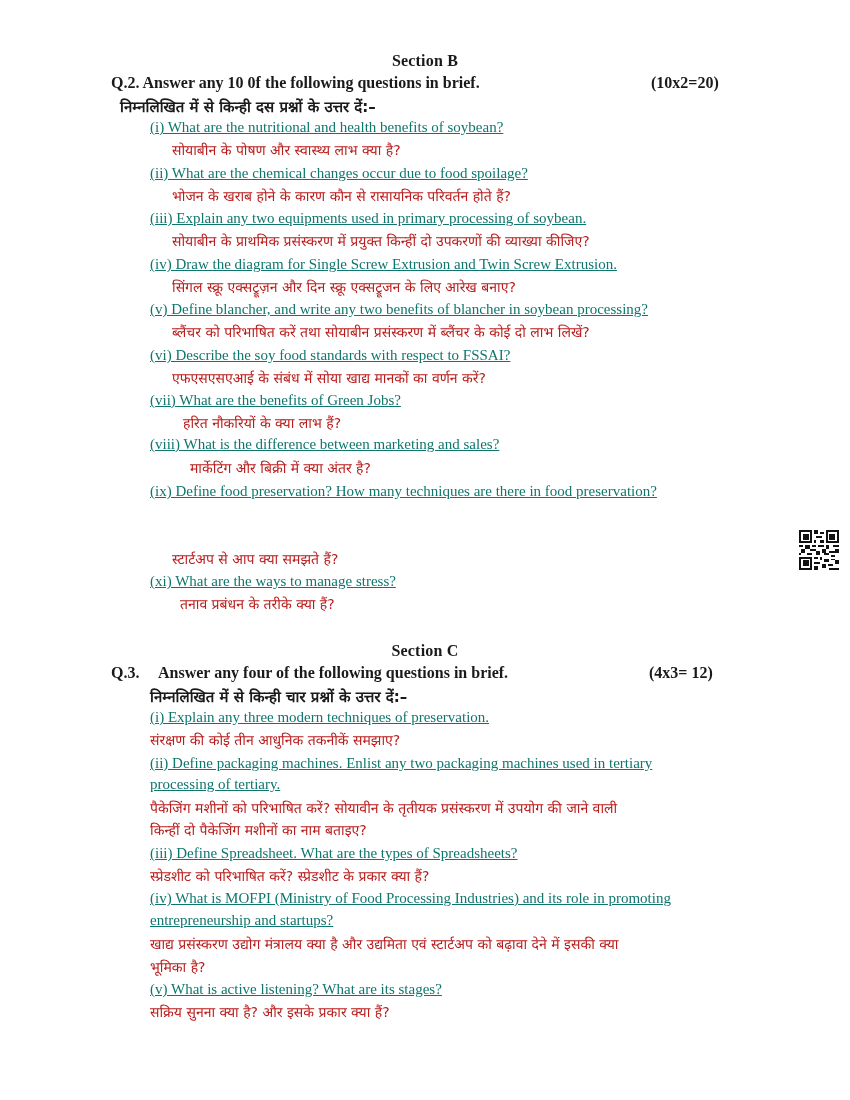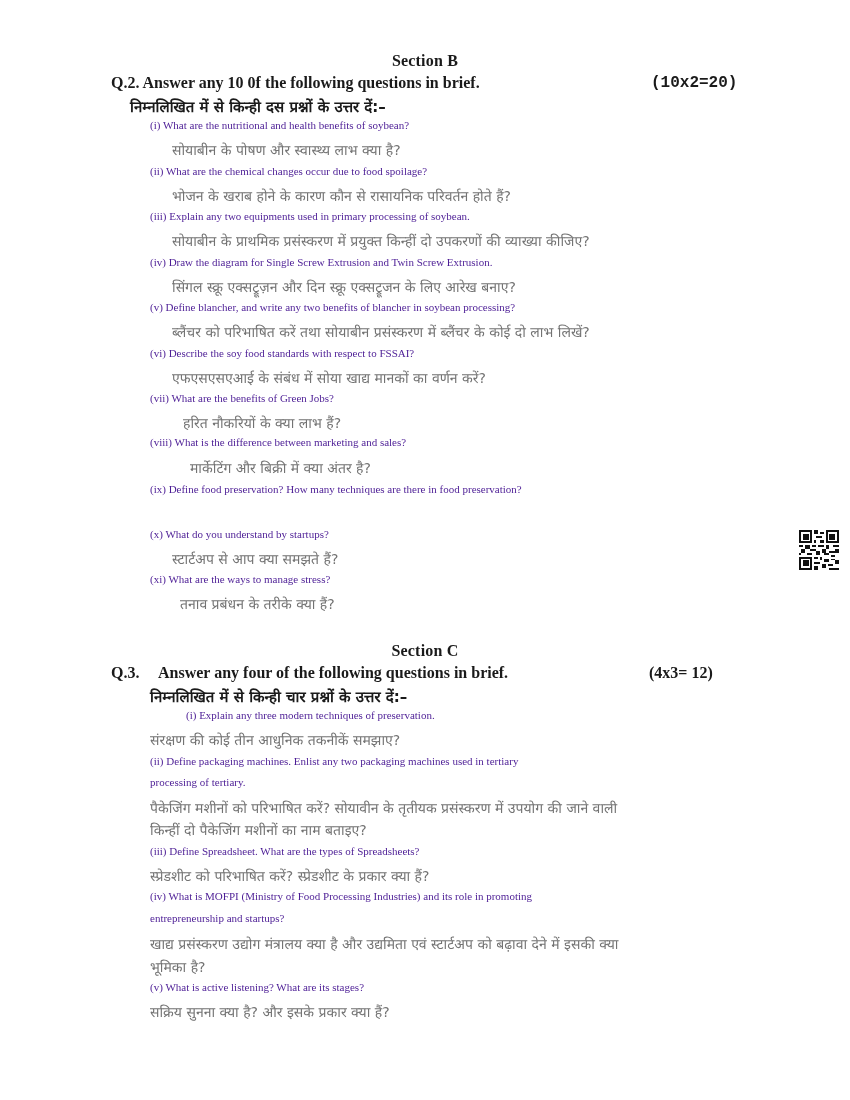--- a/index.html
+++ b/index.html
@@ -17,39 +17,39 @@
     position: absolute; font-weight: bold; font-size: 16px; white-space: nowrap; margin-left: 8px;
   }
   .marks {
     position: absolute; font-weight: bold; font-size: 16px; white-space: nowrap;
   }
   .hindi-head {
     position: absolute; font-weight: bold; font-size: 15px; white-space: nowrap;
     font-family: "DejaVu Sans", sans-serif;
   }
   .en {
-    position: absolute; font-size: 11px; white-space: nowrap; color: #4c1d95;
+    position: absolute; font-size: 15px; white-space: nowrap; color: #0f766e; text-decoration: underline;
   }
   .hi {
-    position: absolute; font-size: 14px; white-space: nowrap; color: #737373;
+    position: absolute; font-size: 14px; white-space: nowrap; color: #b91c1c;
     font-family: "DejaVu Sans", sans-serif;
   }
   .qr {
     position: absolute; left: 799px; top: 530px; width: 40px; height: 40px;
   }
 </style>
 </head>
 <body>
 
 <div class="page">
 
   <div class="section-title" style="top:52px;">Section B</div>
   <div class="qhead" style="left:103px; top:74px;">Q.2. Answer any 10 0f the following questions in brief.</div>
-  <div class="marks" style="left:651px; top:74px;font-family:Liberation Mono, monospace;">(10x2=20)</div>
-  <div class="hindi-head" style="left:130px; top:96px;">निम्नलिखित में से किन्ही दस प्रश्नों के उत्तर दें:–</div>
+  <div class="marks" style="left:651px; top:74px;">(10x2=20)</div>
+  <div class="hindi-head" style="left:120px; top:96px;">निम्नलिखित में से किन्ही दस प्रश्नों के उत्तर दें:–</div>
 
   <div class="en" style="left:150px; top:119px;">(i) What are the nutritional and health benefits of soybean?</div>
   <div class="hi" style="left:172px; top:140px;">सोयाबीन के पोषण और स्वास्थ्य लाभ क्या है?</div>
 
   <div class="en" style="left:150px; top:165px;">(ii) What are the chemical changes occur due to food spoilage?</div>
   <div class="hi" style="left:172px; top:186px;">भोजन के खराब होने के कारण कौन से रासायनिक परिवर्तन होते हैं?</div>
 
   <div class="en" style="left:150px; top:210px;">(iii) Explain any two equipments used in primary processing of soybean.</div>
   <div class="hi" style="left:172px; top:231px;">सोयाबीन के प्राथमिक प्रसंस्करण में प्रयुक्त किन्हीं दो उपकरणों की व्याख्या कीजिए?</div>
 
@@ -63,21 +63,20 @@
   <div class="hi" style="left:172px; top:368px;">एफएसएसएआई के संबंध में सोया खाद्य मानकों का वर्णन करें?</div>
 
   <div class="en" style="left:150px; top:392px;">(vii) What are the benefits of Green Jobs?</div>
   <div class="hi" style="left:183px; top:413px;">हरित नौकरियों के क्या लाभ हैं?</div>
 
   <div class="en" style="left:150px; top:436px;">(viii) What is the difference between marketing and sales?</div>
   <div class="hi" style="left:190px; top:458px;">मार्केटिंग और बिक्री में क्या अंतर है?</div>
 
   <div class="en" style="left:150px; top:483px;">(ix) Define food preservation? How many techniques are there in food preservation?</div>
 
-  <div class="en" style="left:150px; top:528px;">(x) What do you understand by startups?</div>
   <div class="hi" style="left:172px; top:549px;">स्टार्टअप से आप क्या समझते हैं?</div>
 
   <div class="en" style="left:150px; top:573px;">(xi) What are the ways to manage stress?</div>
   <div class="hi" style="left:180px; top:594px;">तनाव प्रबंधन के तरीके क्या हैं?</div>
 
   <svg class="qr" viewBox="0 0 21 21" shape-rendering="crispEdges">
     <rect x="0" y="0" width="21" height="21" fill="#fff"></rect>
     <g fill="#111">
       <rect x="0" y="0" width="7" height="1"></rect>
         <rect x="0" y="6" width="7" height="1"></rect>
@@ -127,21 +126,21 @@
         <rect x="16" y="20" width="5" height="1"></rect>
     </g>
   </svg>
 
   <div class="section-title" style="top:642px;">Section C</div>
   <div class="qhead" style="left:103px; top:664px;">Q.3.</div>
   <div class="qhead" style="left:150px; top:664px;">Answer any four of the following questions in brief.</div>
   <div class="marks" style="left:649px; top:664px;">(4x3= 12)</div>
   <div class="hindi-head" style="left:150px; top:686px;">निम्नलिखित में से किन्ही चार प्रश्नों के उत्तर दें:–</div>
 
-  <div class="en" style="left:150px; top:709px;margin-left:36px;">(i) Explain any three modern techniques of preservation.</div>
+  <div class="en" style="left:150px; top:709px;">(i) Explain any three modern techniques of preservation.</div>
   <div class="hi" style="left:150px; top:730px;">संरक्षण की कोई तीन आधुनिक तकनीकें समझाए?</div>
   <div class="en" style="left:150px; top:755px;">(ii) Define packaging machines. Enlist any two packaging machines used in tertiary</div>
   <div class="en" style="left:150px; top:776px;">processing of tertiary.</div>
   <div class="hi" style="left:150px; top:798px;text-align:center;">पैकेजिंग मशीनों को परिभाषित करें? सोयावीन के तृतीयक प्रसंस्करण में उपयोग की जाने वाली</div>
   <div class="hi" style="left:150px; top:820px;">किन्हीं दो पैकेजिंग मशीनों का नाम बताइए?</div>
   <div class="en" style="left:150px; top:845px;">(iii) Define Spreadsheet. What are the types of Spreadsheets?</div>
   <div class="hi" style="left:150px; top:866px;">स्प्रेडशीट को परिभाषित करें? स्प्रेडशीट के प्रकार क्या हैं?</div>
   <div class="en" style="left:150px; top:890px;">(iv) What is MOFPI (Ministry of Food Processing Industries) and its role in promoting</div>
   <div class="en" style="left:150px; top:912px;">entrepreneurship and startups?</div>
   <div class="hi" style="left:150px; top:934px;">खाद्य प्रसंस्करण उद्योग मंत्रालय क्या है और उद्यमिता एवं स्टार्टअप को बढ़ावा देने में इसकी क्या</div>

